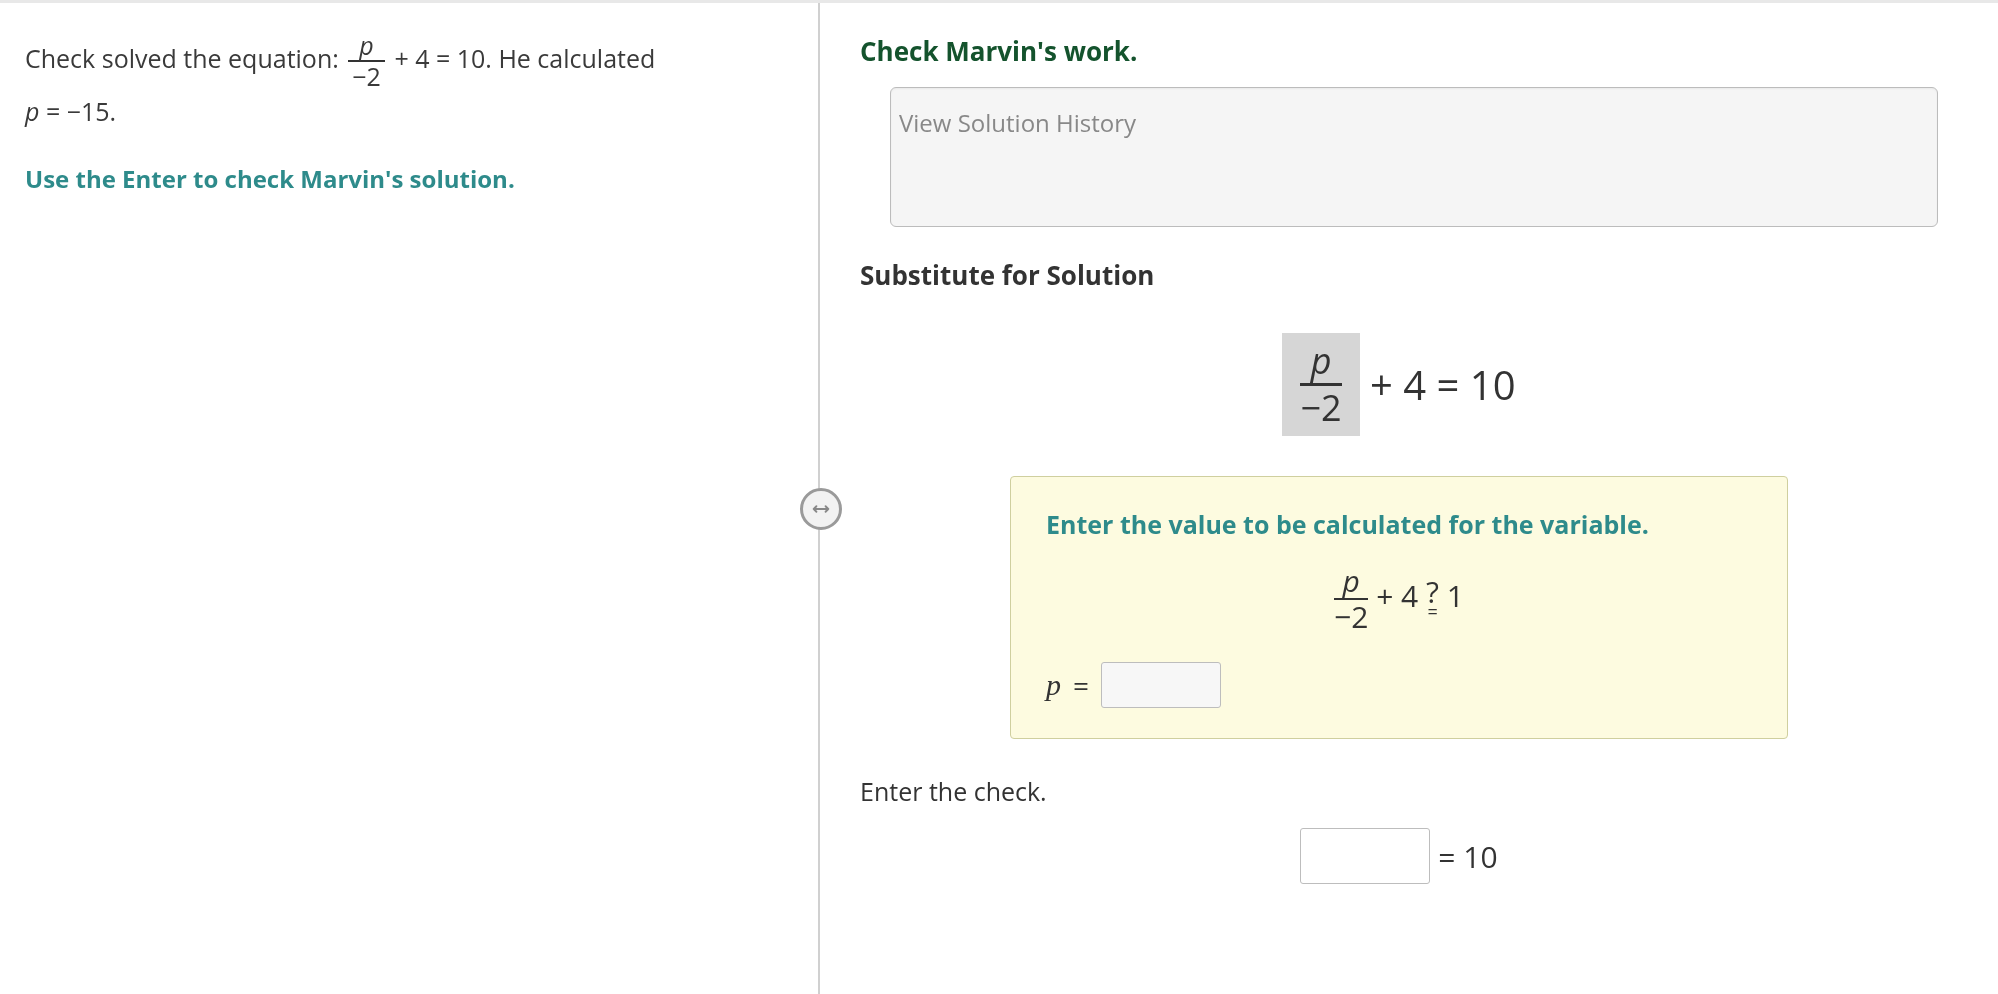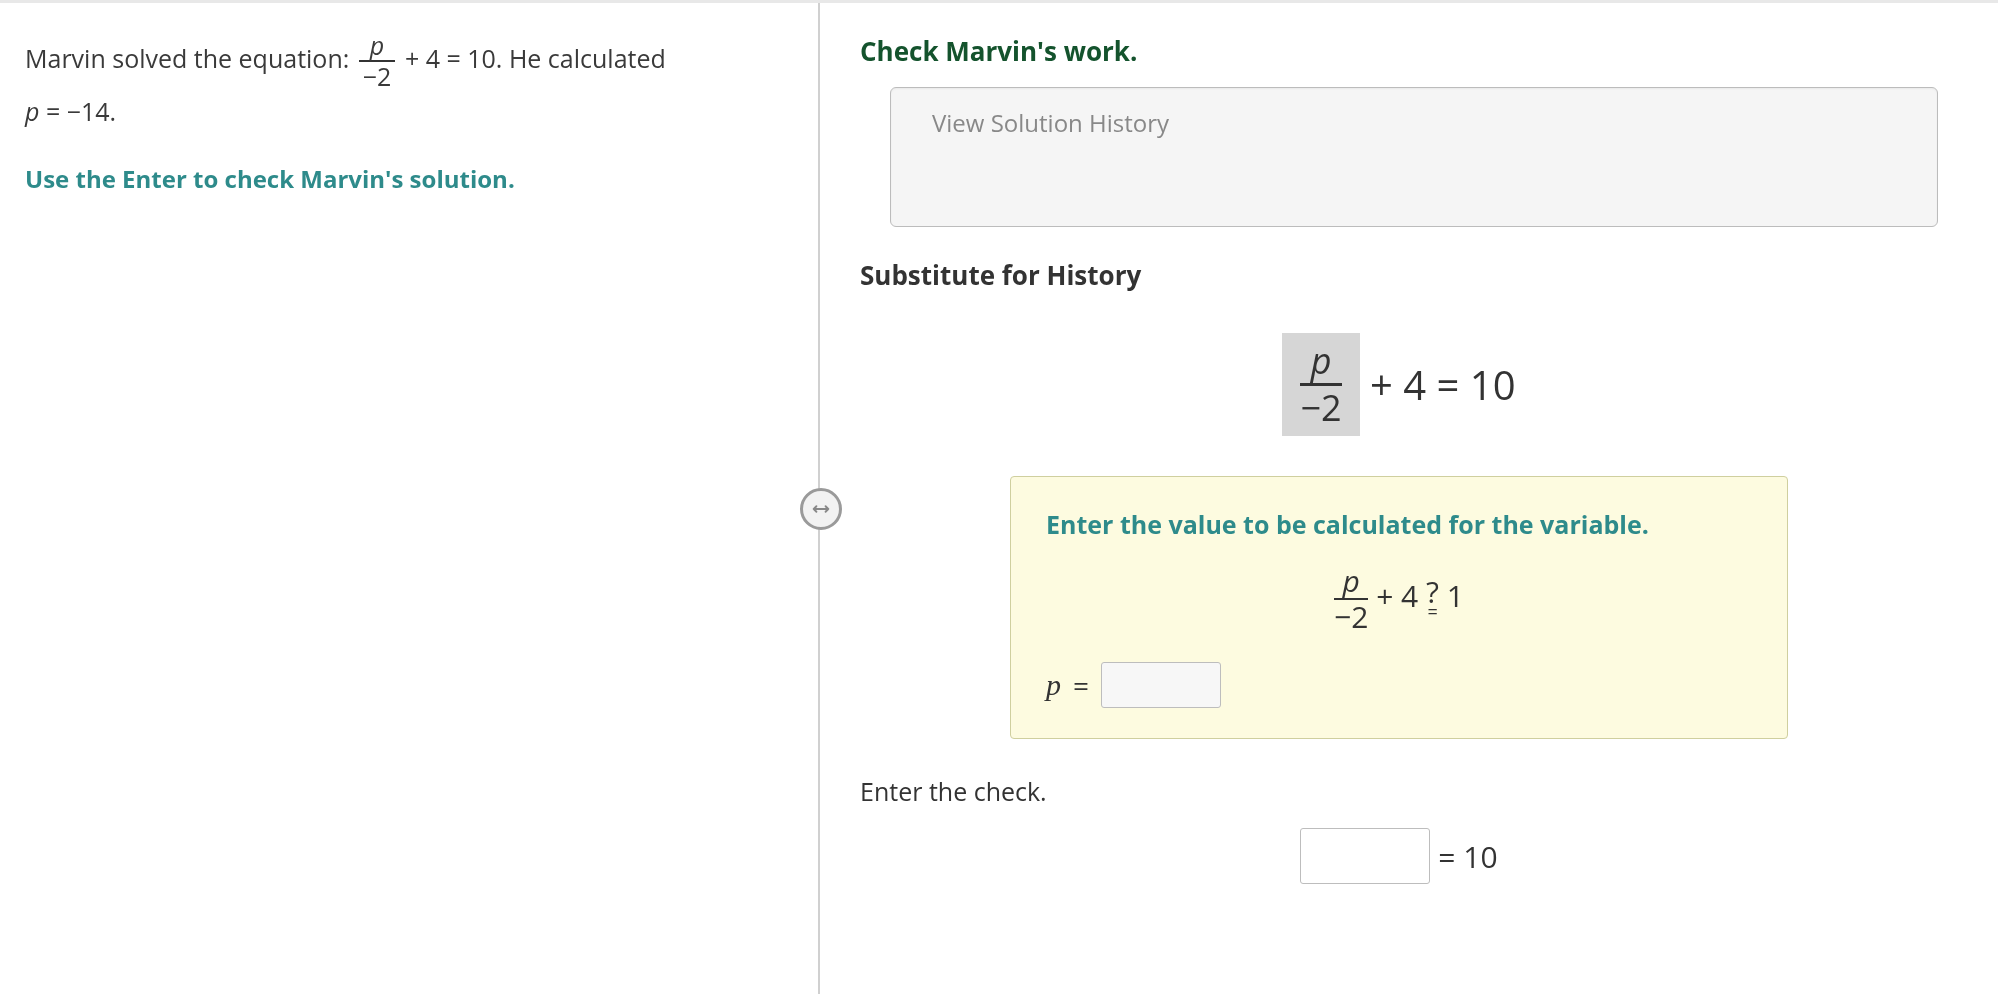--- a/index.html
+++ b/index.html
@@ -55,21 +55,21 @@
   }
   .divider-handle svg { width: 22px; height: 22px; }
 
   .section-title { color: #14532d; font-weight: 700; margin-bottom: 18px; font-size: 26px;}
   .sub-title { color: #333; font-weight: 700; margin: 30px 0 30px 0; font-size: 26px;}
 
   .history-box {
     border: 1px solid #bcbcbc;
     border-radius: 6px;
     background: #f5f5f5;
-    padding: 18px 41px;
+    padding: 18px 8px;
     color: #888;
     margin: 10px 0 20px 30px;
     height: 140px;
     font-size: 24px;
     box-shadow: inset 0 1px 2px rgba(0,0,0,0.05);
   }
 
   .equation-display {
     text-align: center;
     font-size: 40px;
@@ -120,45 +120,45 @@
   .result-row { text-align: center; font-size: 30px; margin-top: 20px; display:flex; justify-content:center; align-items:center; gap: 8px;}
   .result-row .input-box { width: 130px; height: 56px; background: #fff;}
 </style>
 </head>
 <body>
 
 <div class="container">
 
   <div class="left-panel">
     <div class="problem-text">
-      <span>Marvin solved the equation: </span>
+      <span>Check solved the equation: </span>
       <span class="frac">
         <span class="num">p</span>
         <span class="den">−2</span>
       </span><span> + 4 = 10</span><span>. He calculated</span>
       <br>
-      <span class="ital">p</span><span> = −14.</span>
+      <span class="ital">p</span><span> = −15.</span>
     </div>
     <div class="teal" style="margin-top:28px;">Use the Enter to check Marvin's solution.</div>
   </div>
 
   <div class="divider-handle">
     <svg viewBox="0 0 24 24">
       <path d="M4 12 L20 12 M7 9 L4 12 L7 15 M17 9 L20 12 L17 15" stroke="#888" stroke-width="2" fill="none" stroke-linecap="round" stroke-linejoin="round"></path>
     </svg>
   </div>
 
   <div class="right-panel">
     <div class="section-title">Check Marvin's work.</div>
 
     <div class="history-box">
       <span>View Solution History</span>
     </div>
 
-    <div class="sub-title">Substitute for History</div>
+    <div class="sub-title">Substitute for Solution</div>
 
     <div class="equation-display">
       <span class="eq-frac-big">
         <span class="num">p</span>
         <span class="den">−2</span>
       </span><span class="eq-rest"> + 4 = 10</span>
     </div>
 
     <div class="yellow-box">
       <div class="instr">Enter the value to be calculated for the variable.</div>

